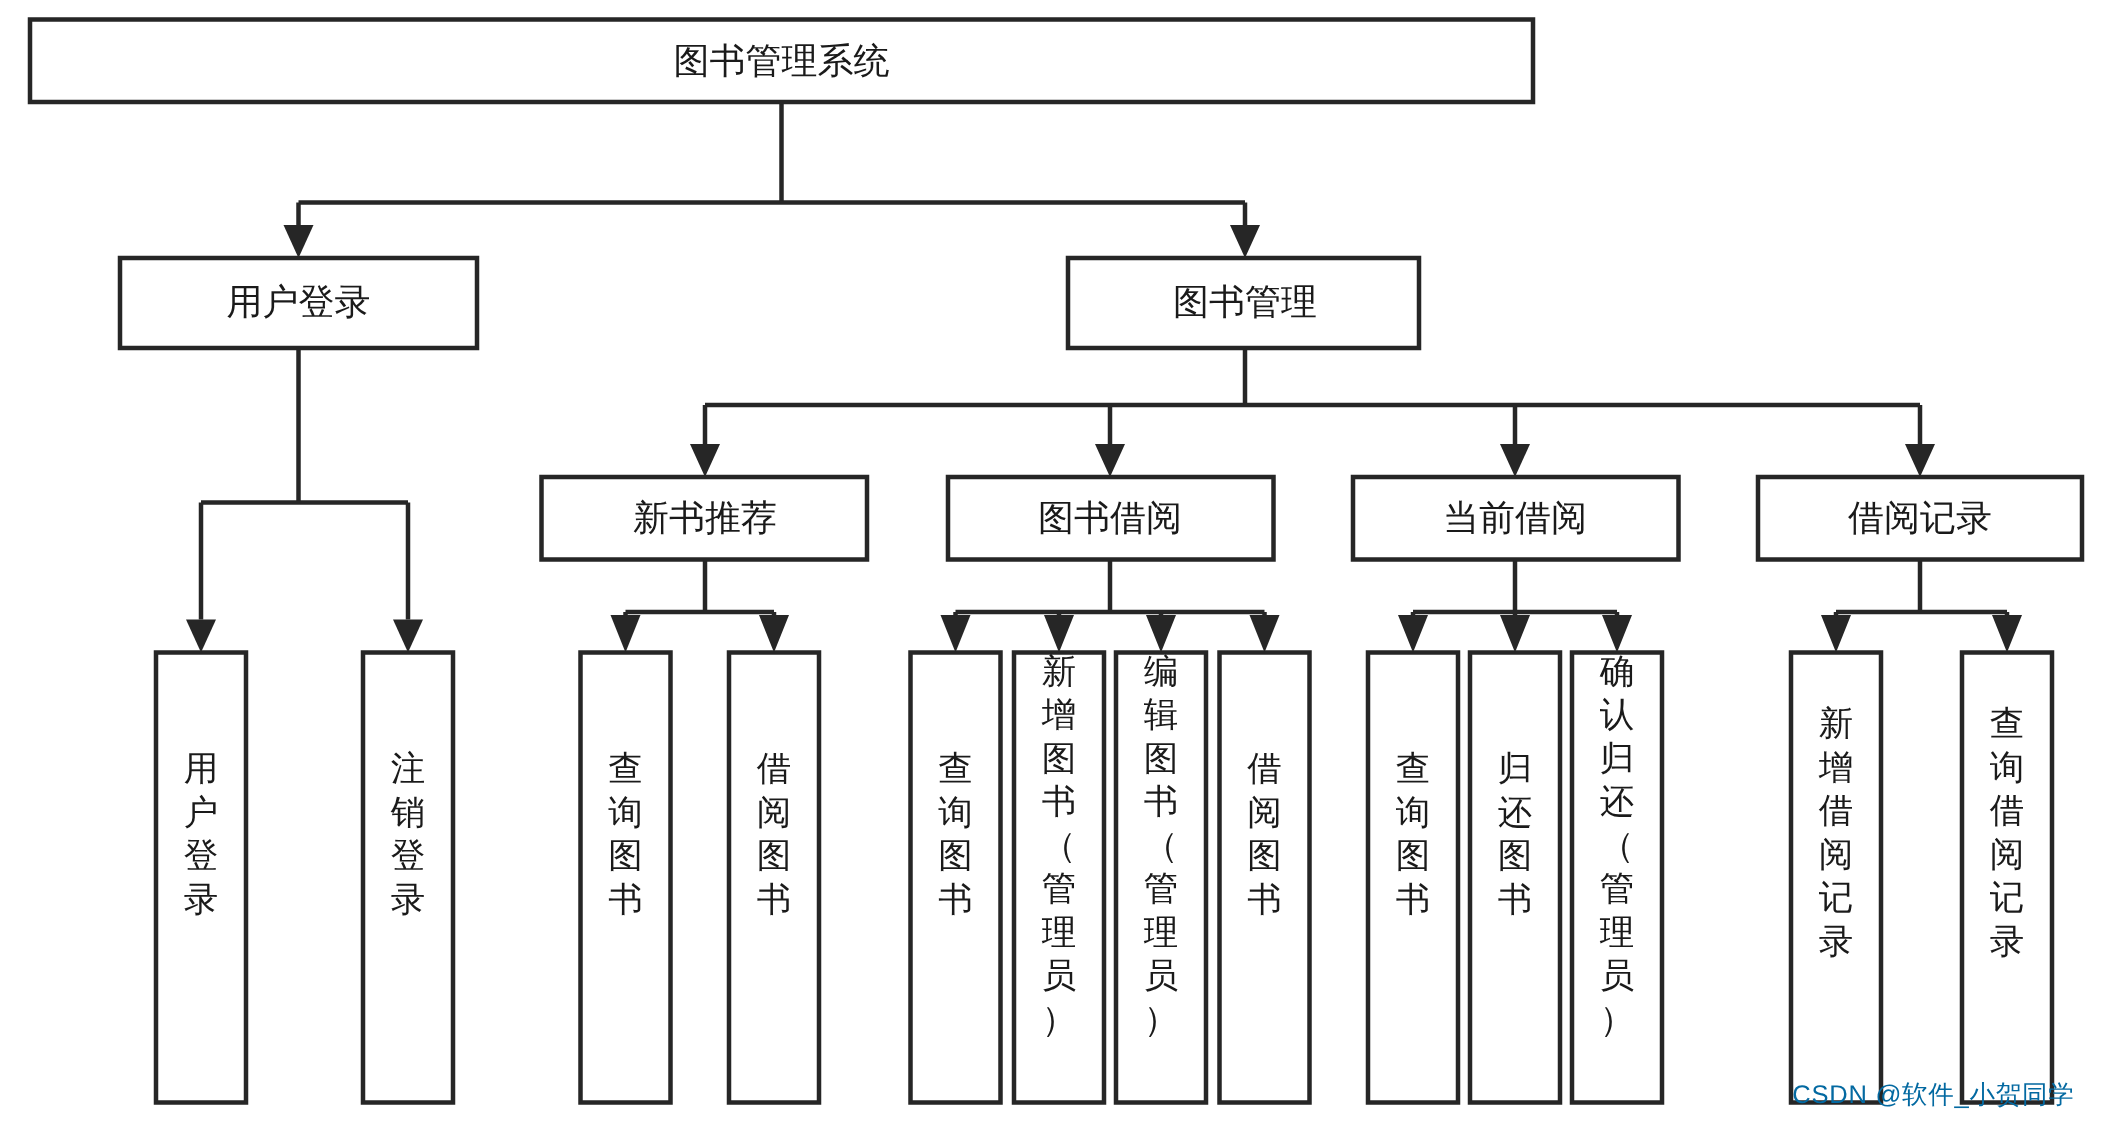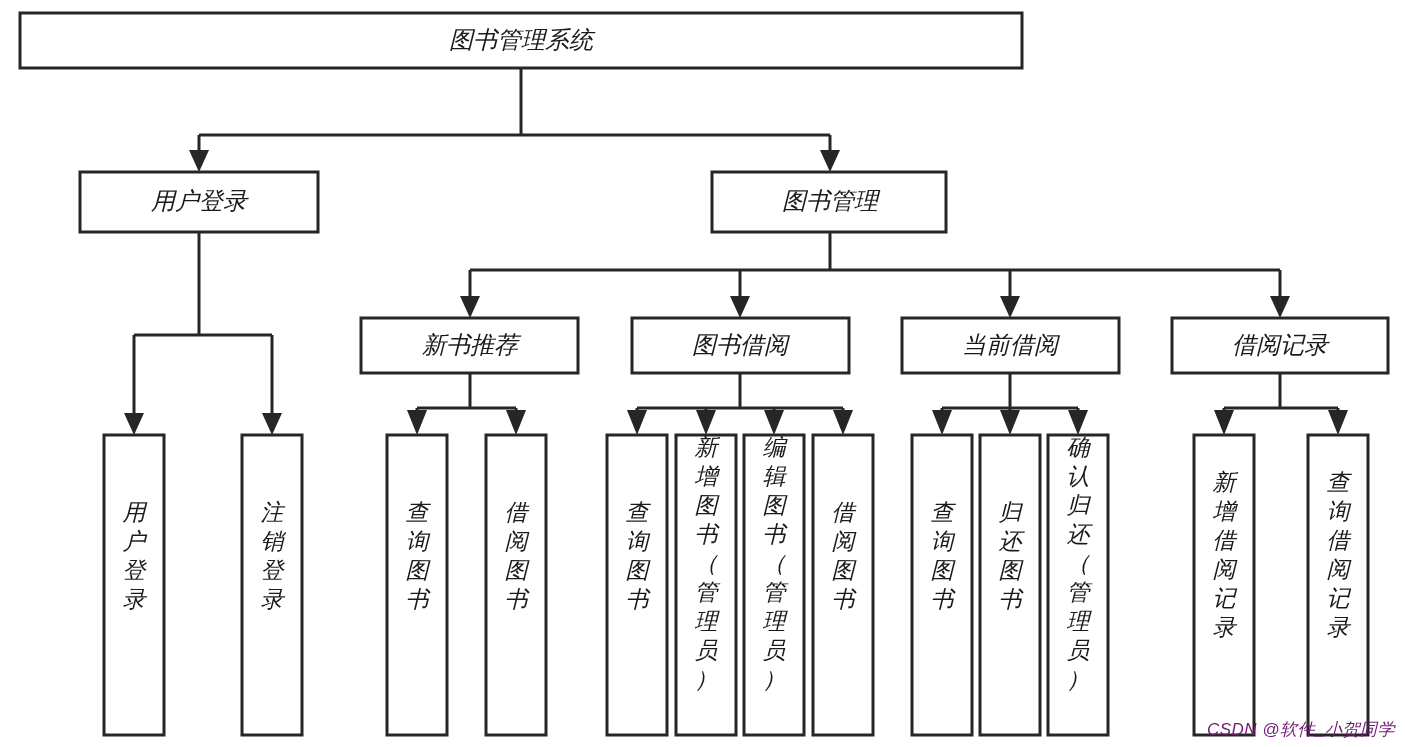--- a/index.html
+++ b/index.html
@@ -12,21 +12,20 @@
     width: 1405px;
     height: 747px;
     overflow: hidden;
     font-family: "Liberation Sans", "DejaVu Sans", sans-serif;
   }
   #diagram-root {
     position: relative;
     width: 1405px;
     height: 747px;
     background: #ffffff;
-    font-style: italic;
   }
   svg#flowchart {
     position: absolute;
     left: 0;
     top: 0;
     width: 1405px;
     height: 747px;
     display: block;
   }
   .node-rect {
@@ -52,25 +51,25 @@
     dominant-baseline: middle;
   }
   .node-label-vertical {
     fill: #1a1a1a;
     font-family: "Liberation Sans", "DejaVu Sans", sans-serif;
     font-size: 23px;
     text-anchor: middle;
   }
   .watermark {
     position: absolute;
-    right: 10px;
+    right: 22px;
     bottom: 6px;
     font-family: "Liberation Sans", "DejaVu Sans", sans-serif;
     font-size: 17px;
-    color: #701a75;
+    color: #0369a1;
     letter-spacing: 0.5px;
     white-space: nowrap;
     user-select: none;
   }
 </style>
 </head>
 <body>
 
 <div id="diagram-root">
 

